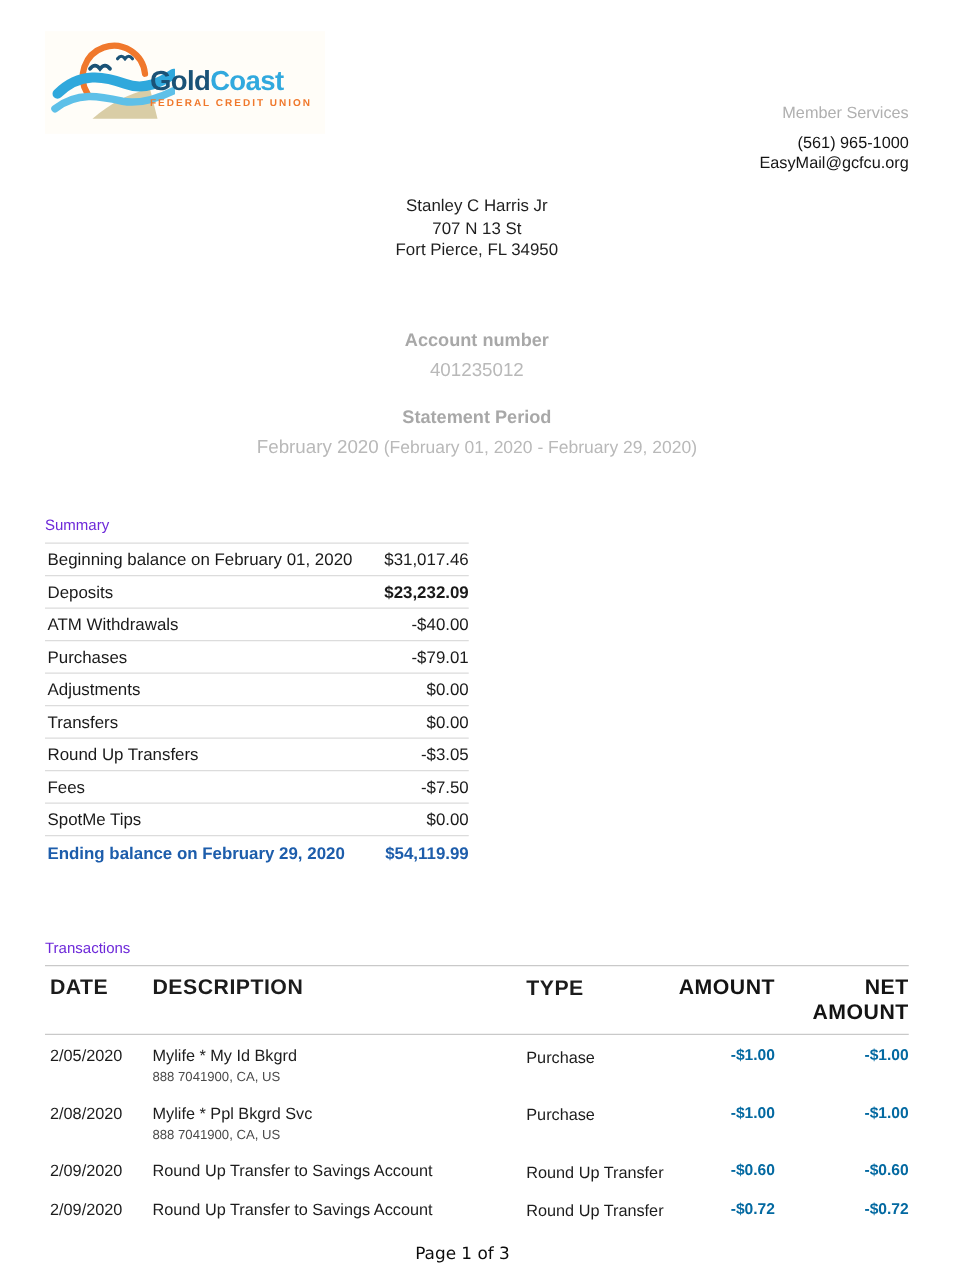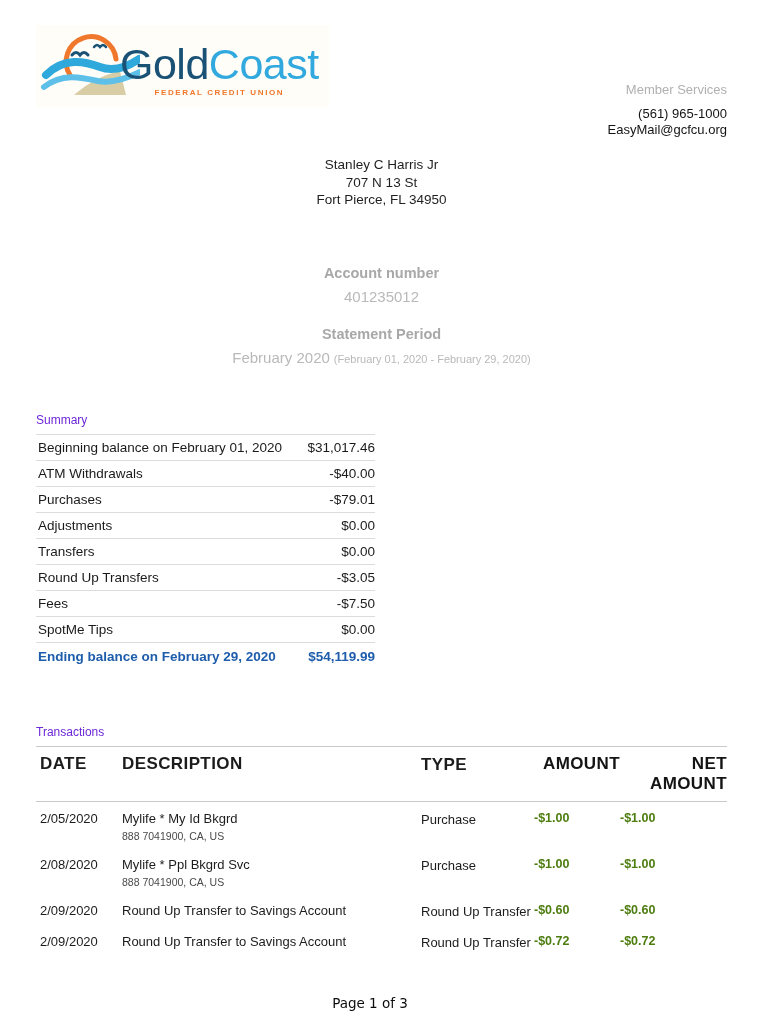--- a/index.html
+++ b/index.html
@@ -11,41 +11,41 @@
     position: relative;
     overflow: hidden;
   }
   .page { position: relative; width: 768px; height: 1024px; padding: 25px 41px 0 36px; }
 
   
   .header { display: flex; justify-content: space-between; align-items: flex-start; }
   .logo-box { background: #fffdf8; padding: 4px 10px 6px 4px; display: flex; align-items: center; }
   .logo-mark { flex: 0 0 auto; }
   .logo-textwrap { margin-left: -20px; margin-top: 10px; }
-  .logo-word { font-size: 43px; font-weight: normal; letter-spacing: -0.5px; line-height: 1; }
+  .logo-word { font-size: 22px; font-weight: bold; letter-spacing: -0.5px; line-height: 1; }
   .logo-gold  { color: #1a5276; }
   .logo-coast { color: #31a9de; }
   .logo-tagline { font-size: 8px; font-weight: bold; color: #f0782c; letter-spacing: 1.6px; text-align: center; margin-top: 2px; }
 
   .contact { text-align: right; margin-top: 57px; line-height: 16px; }
   .contact-label { color: #b0b0b0; font-size: 13px; margin-bottom: 8px; }
   .contact-phone, .contact-email { font-size: 13px; color: #141414; }
 
   
   .recipient { margin-top: 18px; font-size: 13.5px; line-height: 17.5px; color: #1f1f1f; text-align: center; }
 
   
   .doc-title { margin-top: 34px; font-size: 29px; font-weight: 400; color: #bcbcbc; letter-spacing: 0.5px; }
 
   
   .meta-block { margin-top: 56px; text-align: center; }
   .meta-label { font-size: 14.5px; font-weight: bold; color: #a8a8a8; }
   .meta-value { font-size: 15px; color: #b9b9b9; margin-top: 7px; }
   .period-block { margin-top: 21px; }
-  .period-range { font-size: 11px; color: #b9b9b9; margin-left: 4px; }
+  .period-range { font-size: 14px; color: #b9b9b9; margin-left: 4px; }
 
   
   .section-heading { font-size: 12px; font-weight: 400; color: #6d28d9; margin-bottom: 7px; }
 
   
   .summary-section { margin-top: 47px; width: 339px; }
   .summary-row { display: flex; justify-content: space-between; align-items: flex-end;
                  border-top: 1px solid #dcdcdc; padding: 5px 0 5px 2px; font-size: 13.5px; }
   .summary-row .val { font-weight: 400; }
   .summary-row .val.bold { font-weight: bold; }
@@ -57,21 +57,21 @@
   .txn-section { margin-top: 55px; width: 691px; }
   .txn-grid { display: grid; grid-template-columns: 86px 299px 113px 86px 107px; align-items: start; }
   .txn-header { border-top: 1px solid #c9c9c9; border-bottom: 1px solid #c9c9c9;
                 padding: 7px 0; font-size: 17px; font-weight: bold; letter-spacing: 0.4px; color: #141414; }
   .txn-header .c-right { text-align: right; }
   .txn-row { padding: 9px 0 6px 0; font-size: 13px; }
   .c-date { padding-left: 4px; color: #1c1c1c; }
   .c-desc { color: #1c1c1c; }
   .c-desc .sub { font-size: 10.5px; color: #4a4a4a; margin-top: 4px; }
   .c-type { color: #1c1c1c; padding-top: 1px; }
-  .c-amt, .c-net { font-size: 12.5px; font-weight: 600; color: #4d7c0f; }
+  .c-amt, .c-net { text-align: right; font-size: 12.5px; font-weight: 600; color: #0369a1; }
 
   
   .footer { position: absolute; bottom: 13px; left: 0; width: 740px; text-align: center;
             font-size: 13.5px; color: #0c0c0c; font-family: "DejaVu Sans", sans-serif; }
 </style>
 </head>
 <body>
 
 <div class="page">
 
@@ -118,20 +118,24 @@
     <div class="meta-label">Statement Period</div>
     <div class="meta-value"><span>February 2020</span><span class="period-range">(February 01, 2020 - February 29, 2020)</span></div>
   </div>
 
   <div class="summary-section">
     <div class="section-heading">Summary</div>
     <div id="summary-rows">
         <div class="summary-row">
           <div>Beginning balance on February 01, 2020</div>
           <div class="val">$31,017.46</div>
+        </div>
+        <div class="summary-row">
+          <div>Deposits</div>
+          <div class="val bold">$23,232.09</div>
         </div>
         <div class="summary-row">
           <div>ATM Withdrawals</div>
           <div class="val">-$40.00</div>
         </div>
         <div class="summary-row">
           <div>Purchases</div>
           <div class="val">-$79.01</div>
         </div>
         <div class="summary-row">

